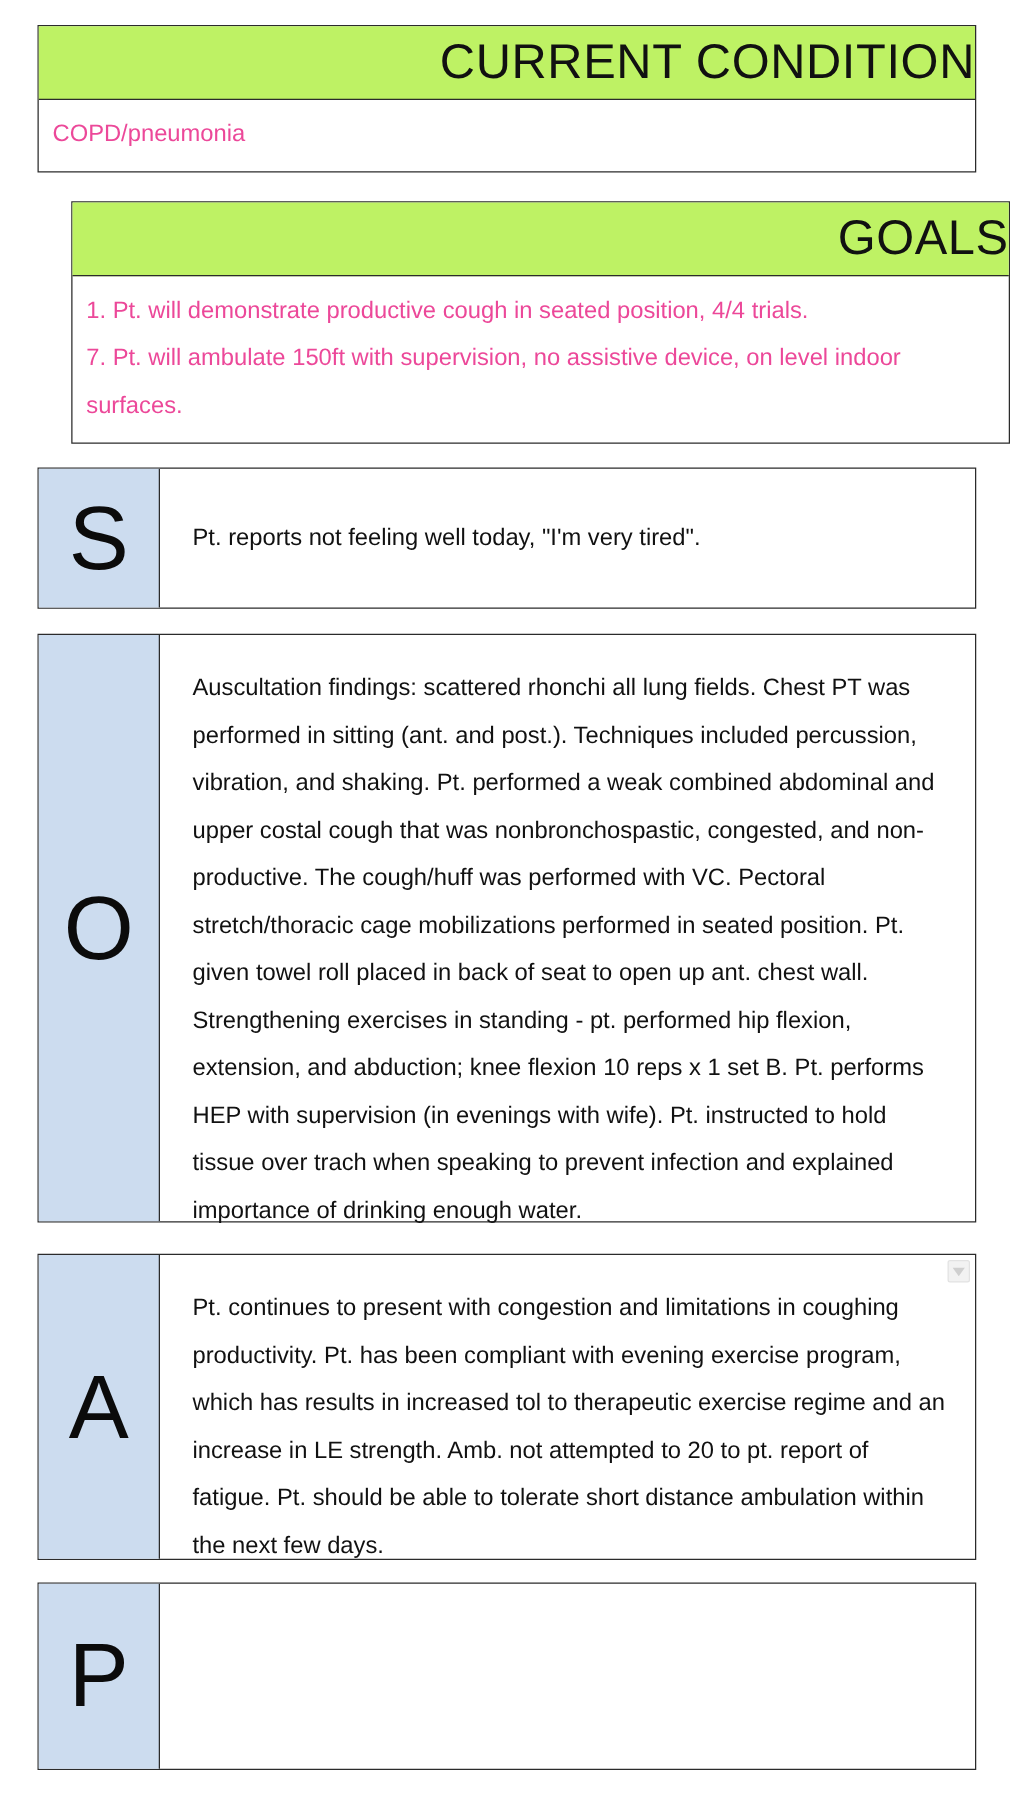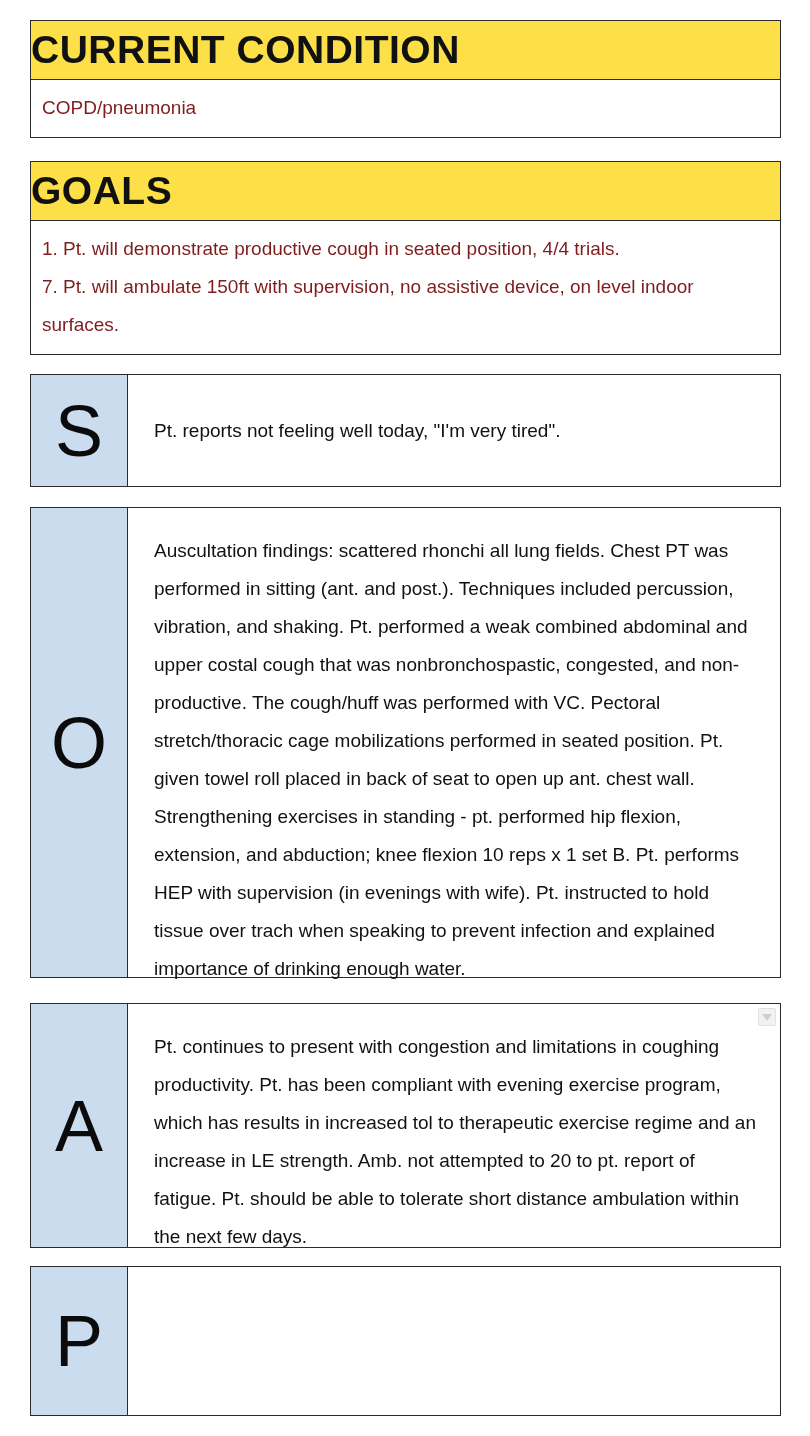--- a/index.html
+++ b/index.html
@@ -26,36 +26,36 @@
     position: absolute;
     left: 30px;
     width: 751px;
     box-sizing: border-box;
     border: 1.5px solid #2b2b2b;
     background: #ffffff;
   }
 
   
   .panel-title {
-    background: #fde047;
+    background: #bef264;
     border-bottom: 1.5px solid #2b2b2b;
-    text-align: left;
+    text-align: right;
     color: #111111;
     font-size: 39px;
-    font-weight: 700;
+    font-weight: 400;
     line-height: 57px;
     height: 58px;
     letter-spacing: 0.5px;
     font-stretch: condensed;
     overflow: hidden;
     white-space: nowrap;
   }
   .panel-body {
     padding: 9px 11px 10px 11px;
-    color: #7f1d1d;
+    color: #ec4899;
     font-size: 19px;
     line-height: 38px;
   }
   .panel-body .line {
     white-space: normal;
   }
 
   
   .soap {
     display: flex;
@@ -101,21 +101,21 @@
     border-radius: 2px;
     display: flex;
     align-items: center;
     justify-content: center;
     box-sizing: border-box;
   }
   .dropdown-widget svg { display: block; }
 
   
   #sec-current-condition { top: 20px;   height: 118px; }
-  #sec-goals             { top: 161px;  height: 194px; }
+  #sec-goals             { top: 161px;  height: 194px; margin-left: 27px; }
   #sec-s                 { top: 374px;  height: 113px; }
   #sec-o                 { top: 507px;  height: 471px; }
   #sec-a                 { top: 1003px; height: 245px; }
   #sec-p                 { top: 1266px; height: 150px; }
 
   #sec-s  .soap-text { display: flex; align-items: center; padding-top: 0; padding-bottom: 0; }
 </style>
 </head>
 <body>
 

